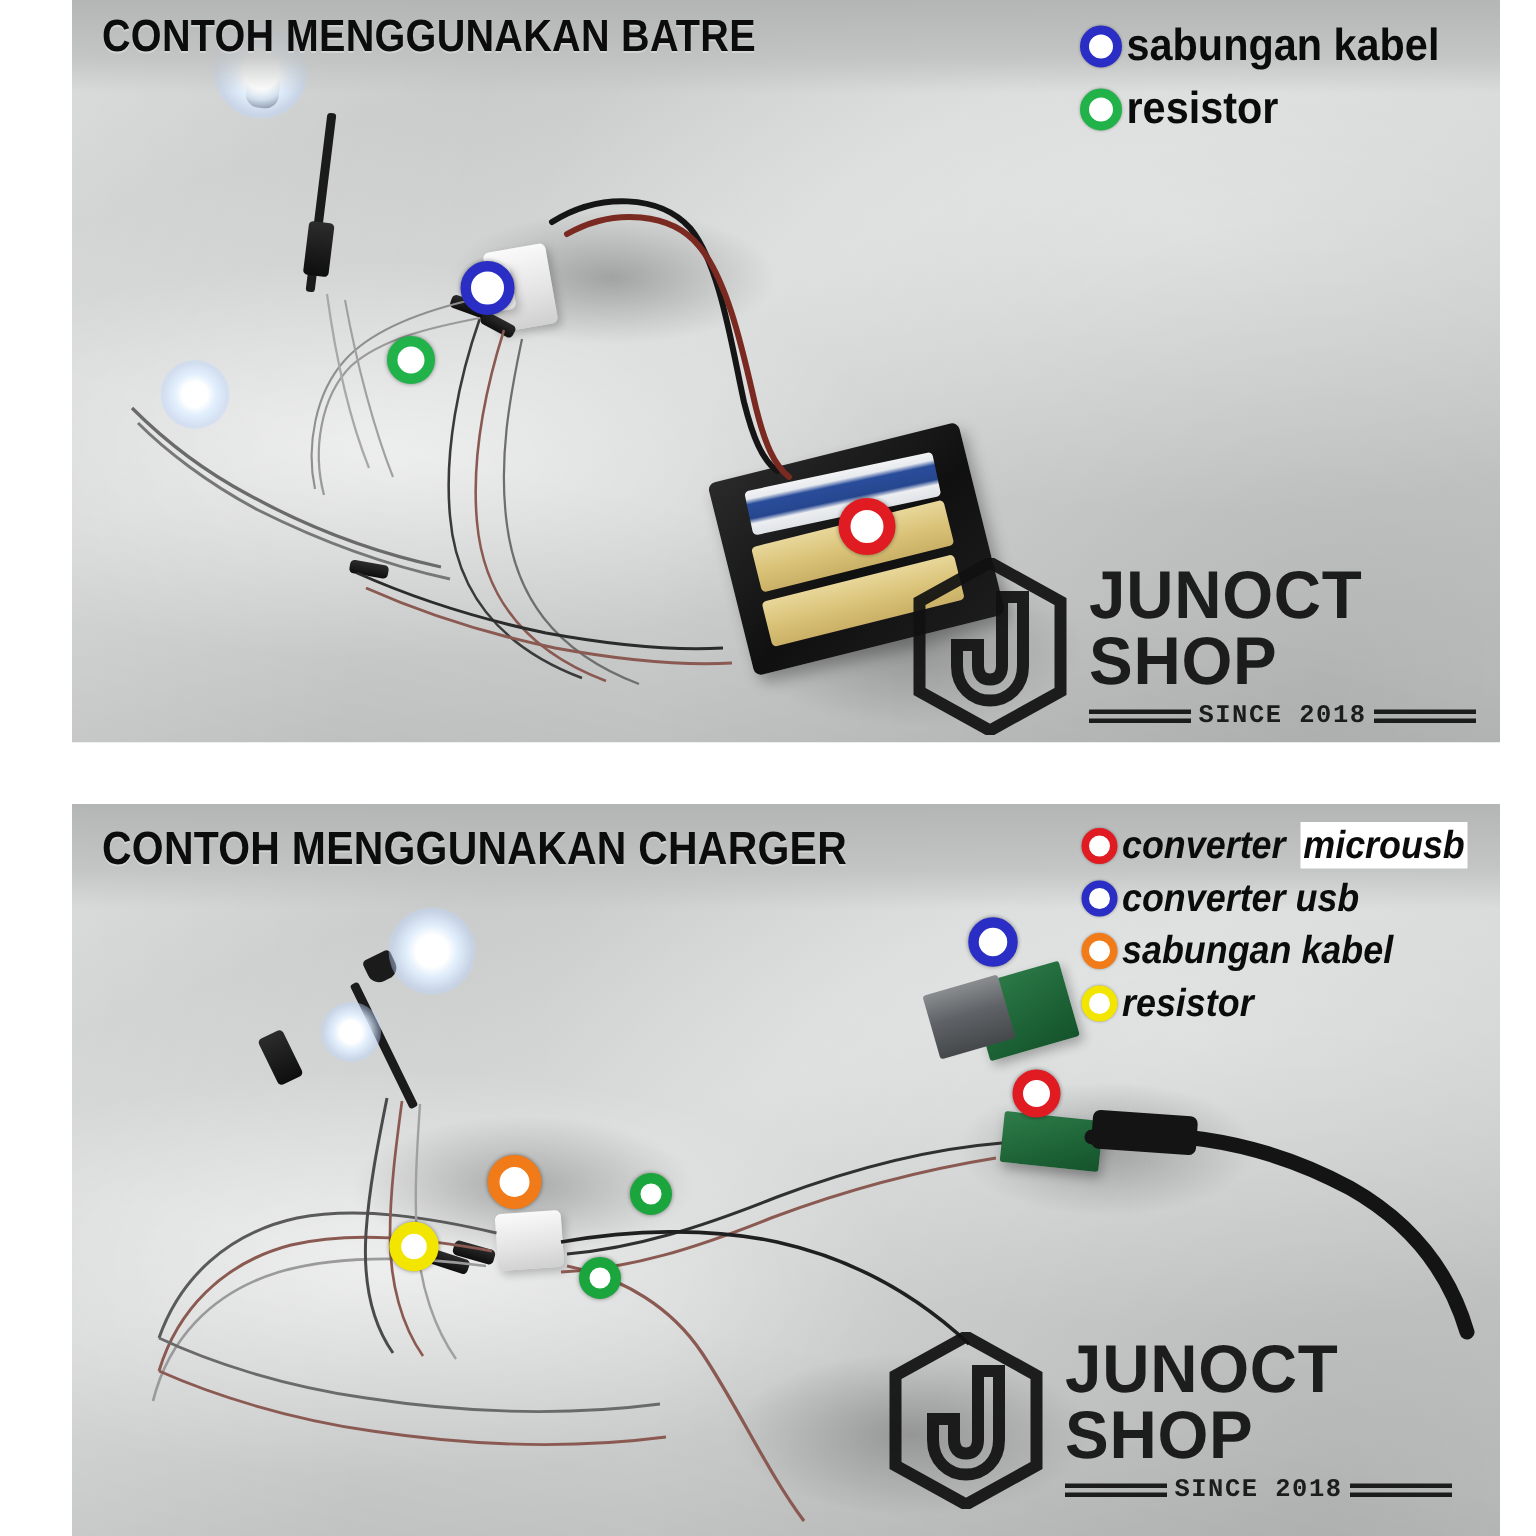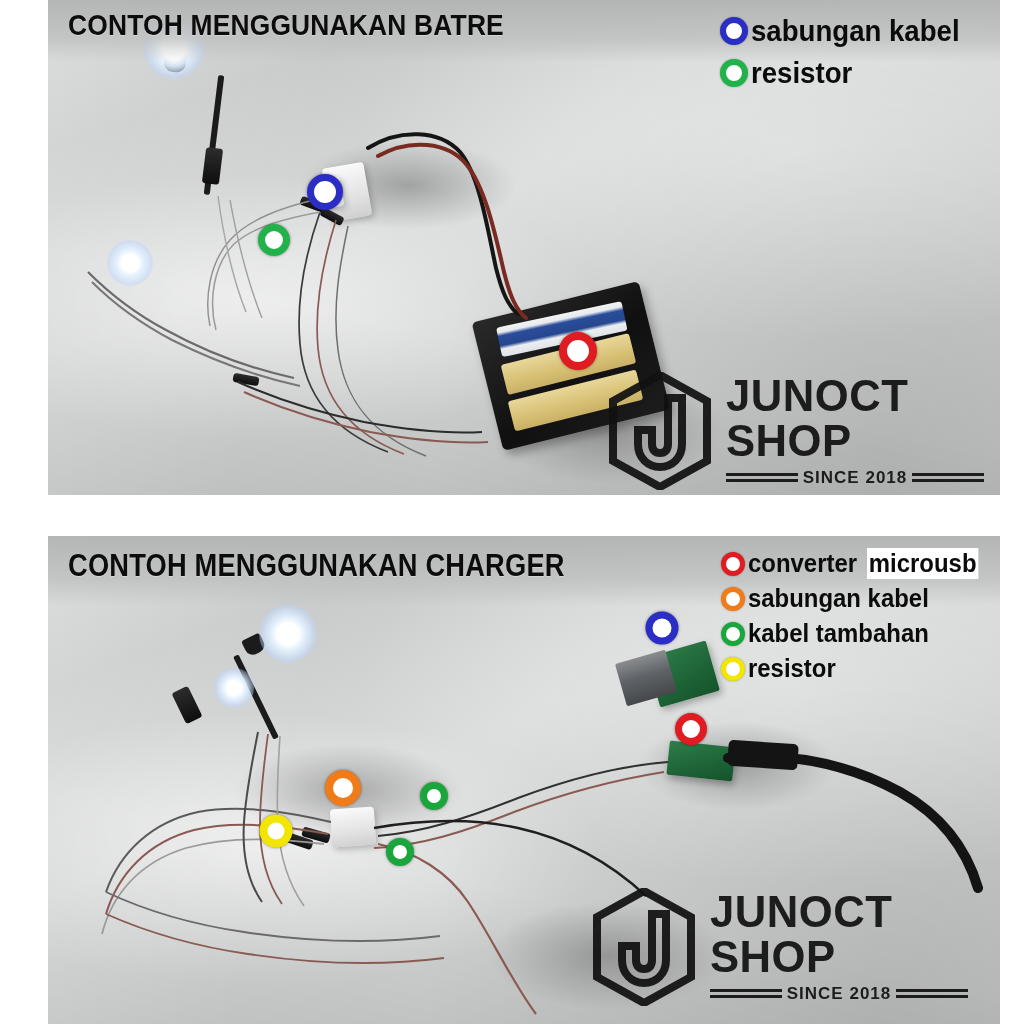--- a/index.html
+++ b/index.html
@@ -43,21 +43,21 @@
     transform:scaleX(.88); transform-origin:left center;
     text-shadow:0 1px 0 rgba(255,255,255,.30);
   }
   #panel-bottom .panel-title { top:12px; font-size:31px; }
 
   
   .legend { position:absolute; }
   #legend-top    { right:22px; top:10px; }
   #legend-bottom { right:12px; top:10px; }
   .legend-row { display:flex; align-items:center; height:42px; white-space:nowrap; }
-  #legend-bottom .legend-row { height:35px; }
+  #legend-bottom .legend-row { height:35px;font-style:italic; }
   .legend-dot {
     width:28px; height:28px; border-radius:50%;
     background:#fff; flex:0 0 auto; margin-right:3px;
     box-shadow:0 0 2px rgba(0,0,0,.35);
   }
   #legend-bottom .legend-dot { width:24px; height:24px; }
   .legend-label {
     font-family:"Liberation Sans", sans-serif;
     font-weight:bold; font-size:30px; color:#0b0b0b;
     transform:scaleX(.92); transform-origin:left center;
@@ -81,21 +81,21 @@
     font-size:45px; color:#111; letter-spacing:.5px; line-height:.98;
     transform:scaleX(.97); transform-origin:left center;
   }
   .wm-since-wrap { display:flex; align-items:center; margin-top:5px; width:258px; }
   .wm-rules { flex:1 1 auto; height:9px; position:relative; }
   .wm-rules::before, .wm-rules::after {
     content:""; position:absolute; left:0; right:0; height:3px; background:#111;
   }
   .wm-rules::before { top:0; } .wm-rules::after { top:6px; }
   .wm-since {
-    font-family:Liberation Sans, sans-serif; font-weight:bold;
+    font-family:Liberation Mono, monospace; font-weight:bold;
     font-size:17px; color:#111; padding:0 5px; letter-spacing:1px;
   }
   .led-glow {
     position:absolute; border-radius:50%;
     background:radial-gradient(circle, #ffffff 0%, #ffffff 26%, rgba(226,240,255,.92) 42%, rgba(190,215,255,.45) 66%, rgba(180,205,255,0) 100%);
     transform:translate(-50%,-50%);
   }
   .pole { position:absolute; background:#1b1b1b; border-radius:2px; }
   .batt-holder {
     position:absolute; background:linear-gradient(150deg,#2a2a2a,#101010 55%,#1d1d1d);
@@ -260,26 +260,26 @@
     <div class="hdr-band"></div>
     <div class="panel-title">CONTOH MENGGUNAKAN CHARGER</div>
 
     <div class="legend" id="legend-bottom">
       <div class="legend-row">
         <span class="legend-dot" style="border:5px solid #e01b22;"></span>
         <span class="legend-label">converter </span>
           <span class="legend-label hl-box">microusb</span>
       </div>
       <div class="legend-row">
+        <span class="legend-dot" style="border:5px solid #2a2ec4;"></span>
+        <span class="legend-label">converter usb</span>
+      </div>
+      <div class="legend-row">
         <span class="legend-dot" style="border:5px solid #f07b18;"></span>
         <span class="legend-label">sabungan kabel</span>
-      </div>
-      <div class="legend-row">
-        <span class="legend-dot" style="border:5px solid #1aa63c;"></span>
-        <span class="legend-label">kabel tambahan</span>
       </div>
       <div class="legend-row">
         <span class="legend-dot" style="border:5px solid #f2e500;"></span>
         <span class="legend-label">resistor</span>
       </div>
     </div>
   </div>
 
   <div class="marker" style="left:662px; top:628px; width:33px; height:33px; border:7px solid #2a2ec4;"></div>
   <div class="marker" style="left:691px; top:729px; width:32px; height:32px; border:7px solid #e01b22;"></div>

